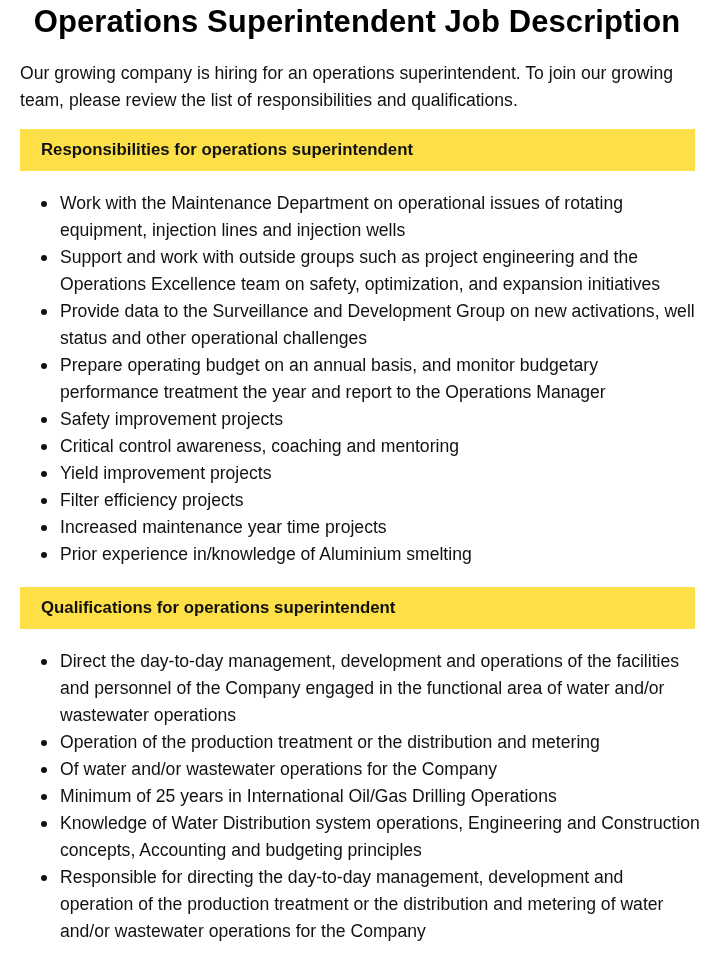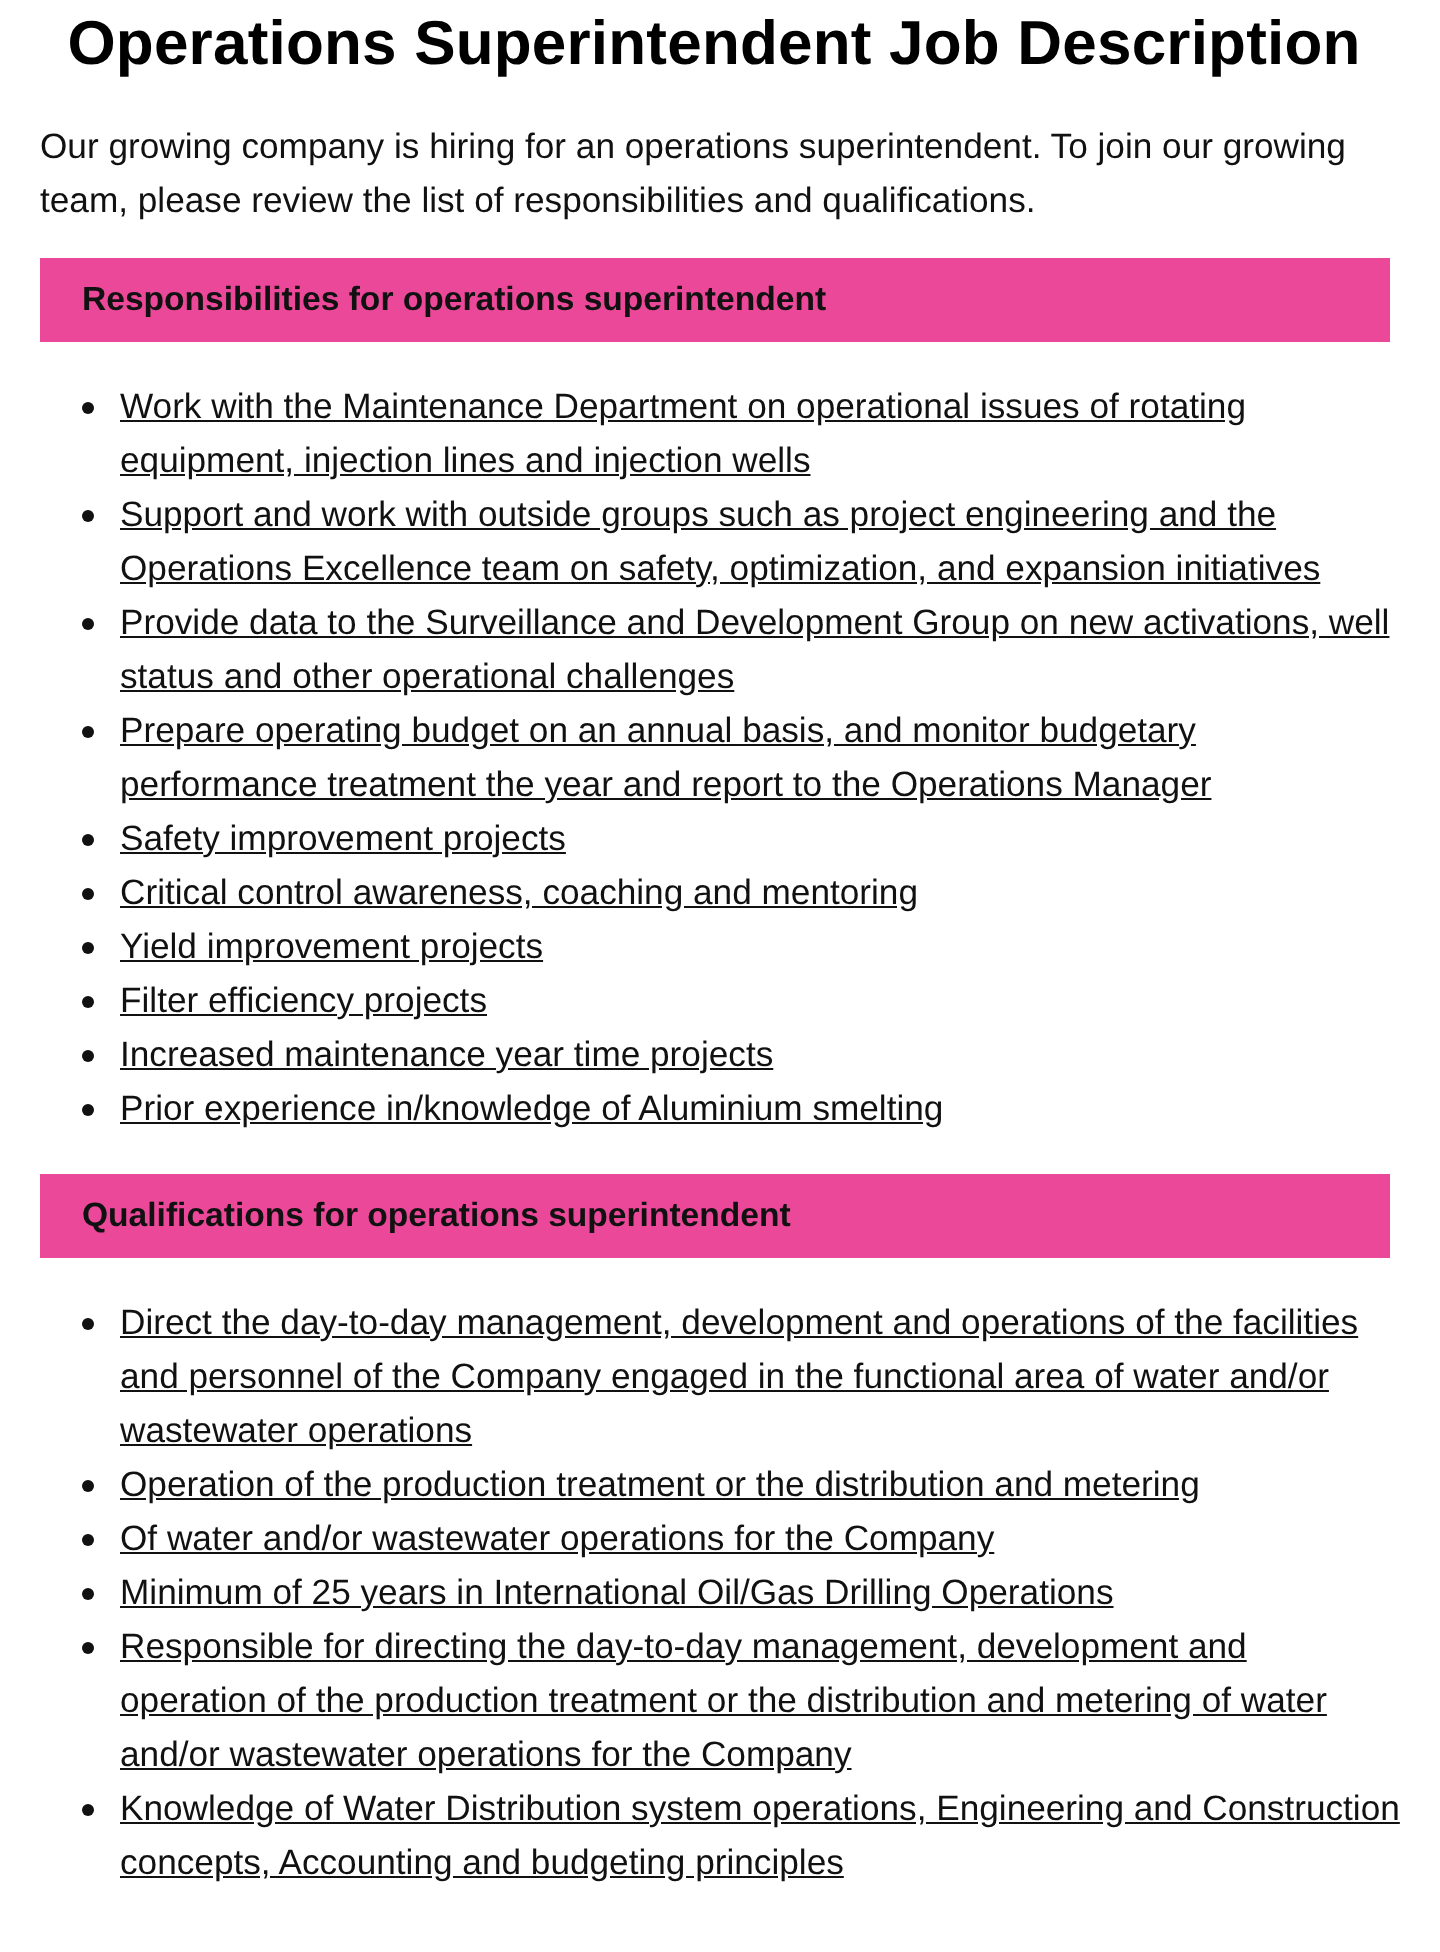--- a/index.html
+++ b/index.html
@@ -41,36 +41,35 @@
       font-size: 17.6px;
       line-height: 27px;
       margin: 0;
       color: #111;
     }
     .section-header {
       position: absolute;
       left: 20px;
       width: 675px;
       height: 42px;
-      background: #ec4899;
+      background: #fde047;
       box-sizing: border-box;
       padding-left: 21px;
       font-size: 16.8px;
       font-weight: bold;
       line-height: 42px;
       color: #111;
     }
     .list {
       position: absolute;
       left: 20px;
       width: 680px;
       margin: 0;
       padding: 0;
       list-style: none;
-      text-decoration: underline;
     }
     .list li {
       position: relative;
       padding-left: 40px;
       font-size: 17.6px;
       line-height: 27px;
       color: #111;
       margin: 0;
     }
     .bullet {
@@ -107,17 +106,17 @@
     <li><span class="bullet"></span><span>Prior experience in/knowledge of Aluminium smelting</span></li>
   </ul>
 
   <div class="section-header" style="top:587px;">Qualifications for operations superintendent</div>
 
   <ul class="list" style="top:648px;">
     <li><span class="bullet"></span><span>Direct the day-to-day management, development and operations of the facilities and personnel of the Company engaged in the functional area of water and/or wastewater operations</span></li>
     <li><span class="bullet"></span><span>Operation of the production treatment or the distribution and metering</span></li>
     <li><span class="bullet"></span><span>Of water and/or wastewater operations for the Company</span></li>
     <li><span class="bullet"></span><span>Minimum of 25 years in International Oil/Gas Drilling Operations</span></li>
+    <li><span class="bullet"></span><span>Knowledge of Water Distribution system operations, Engineering and Construction concepts, Accounting and budgeting principles</span></li>
     <li><span class="bullet"></span><span>Responsible for directing the day-to-day management, development and operation of the production treatment or the distribution and metering of water and/or wastewater operations for the Company</span></li>
-    <li><span class="bullet"></span><span>Knowledge of Water Distribution system operations, Engineering and Construction concepts, Accounting and budgeting principles</span></li>
   </ul>
 
 </div>
 
 </body></html>

